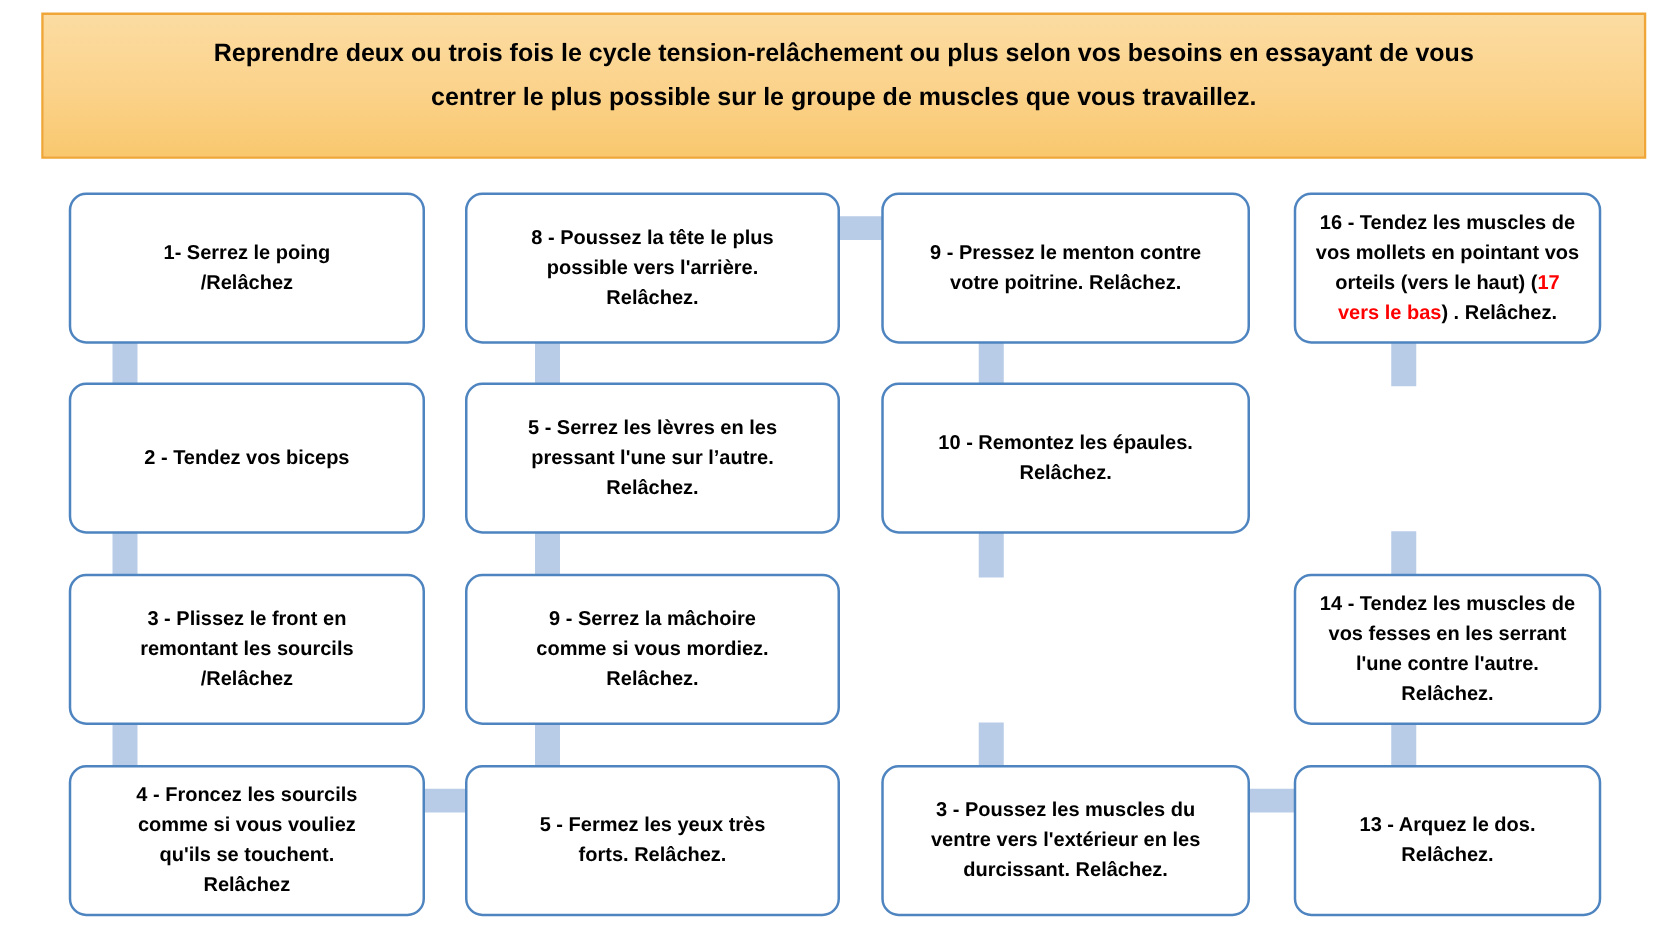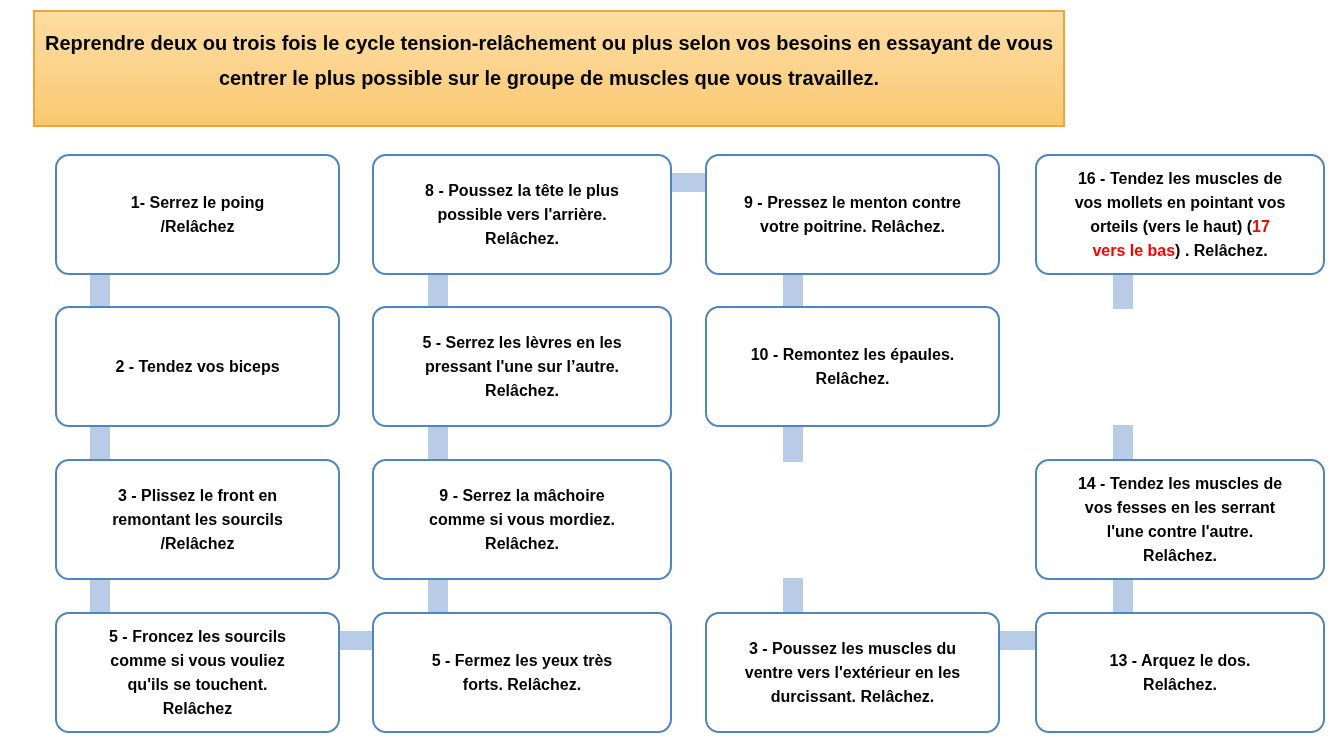--- a/index.html
+++ b/index.html
@@ -2,21 +2,21 @@
 <html><head>
 <meta charset="utf-8">
 <style>
   html,body{margin:0;padding:0;background:#ffffff;}
   #canvas{
     position:relative;width:1340px;height:749px;background:#ffffff;
     font-family:"Liberation Sans", sans-serif;overflow:hidden;
   }
   
   .banner{
-    position:absolute;left:33px;top:10px;width:1032px;height:117px;
+    position:absolute;left:33px;top:10px;width:1284px;height:117px;
     box-sizing:border-box;border:2px solid #F0A636;
     background:linear-gradient(180deg,#FCDCA2 0%,#FBD28A 55%,#F9C86E 100%);
   }
   .banner-text{
     padding-top:14px;text-align:center;font-weight:bold;font-size:20px;
     line-height:35px;color:#000;white-space:pre-line;
   }
   
   .box{
     position:absolute;height:121px;box-sizing:border-box;background:#ffffff;
@@ -24,21 +24,21 @@
     display:flex;align-items:center;justify-content:center;
   }
   .txt{
     text-align:center;font-weight:bold;font-size:16px;line-height:24px;
     color:#000;white-space:pre-line;padding:0 4px;
   }
   .red{color:#FF0000;}
   .c1{left:19px;width:285px;margin-left:36px;}
   .c2{left:372px;width:300px;}
   .c3{left:705px;width:295px;}
-  .c4{left:1035px;width:290px;}
+  .c4{left:1035px;width:246px;}
   .r1{top:154px;}
   .r2{top:306px;}
   .r3{top:459px;}
   .r4{top:612px;}
   
   .vconn{position:absolute;width:20px;background:#B8CCE8;}
   .hconn{position:absolute;height:19px;background:#B8CCE8;}
   .vx1{left:90px;}  .vx2{left:428px;} .vx3{left:783px;} .vx4{left:1113px;}
   .vy1{top:273px;height:36px;} .vy2{top:425px;height:37px;} .vy3{top:578px;height:37px;}
 </style>
@@ -78,21 +78,21 @@
   </div>
   <div class="box c1 r2">
     <div class="txt">2 - Tendez vos biceps</div>
   </div>
   <div class="box c1 r3">
     <div class="txt">3 - Plissez le front en
 remontant les sourcils
 /Relâchez</div>
   </div>
   <div class="box c1 r4">
-    <div class="txt">5 - Froncez les sourcils
+    <div class="txt">4 - Froncez les sourcils
 comme si vous vouliez
 qu'ils se touchent.
 Relâchez</div>
   </div>
 
   <div class="box c2 r1">
     <div class="txt">8 - Poussez la tête le plus
 possible vers l'arrière.
 Relâchez.</div>
   </div>

